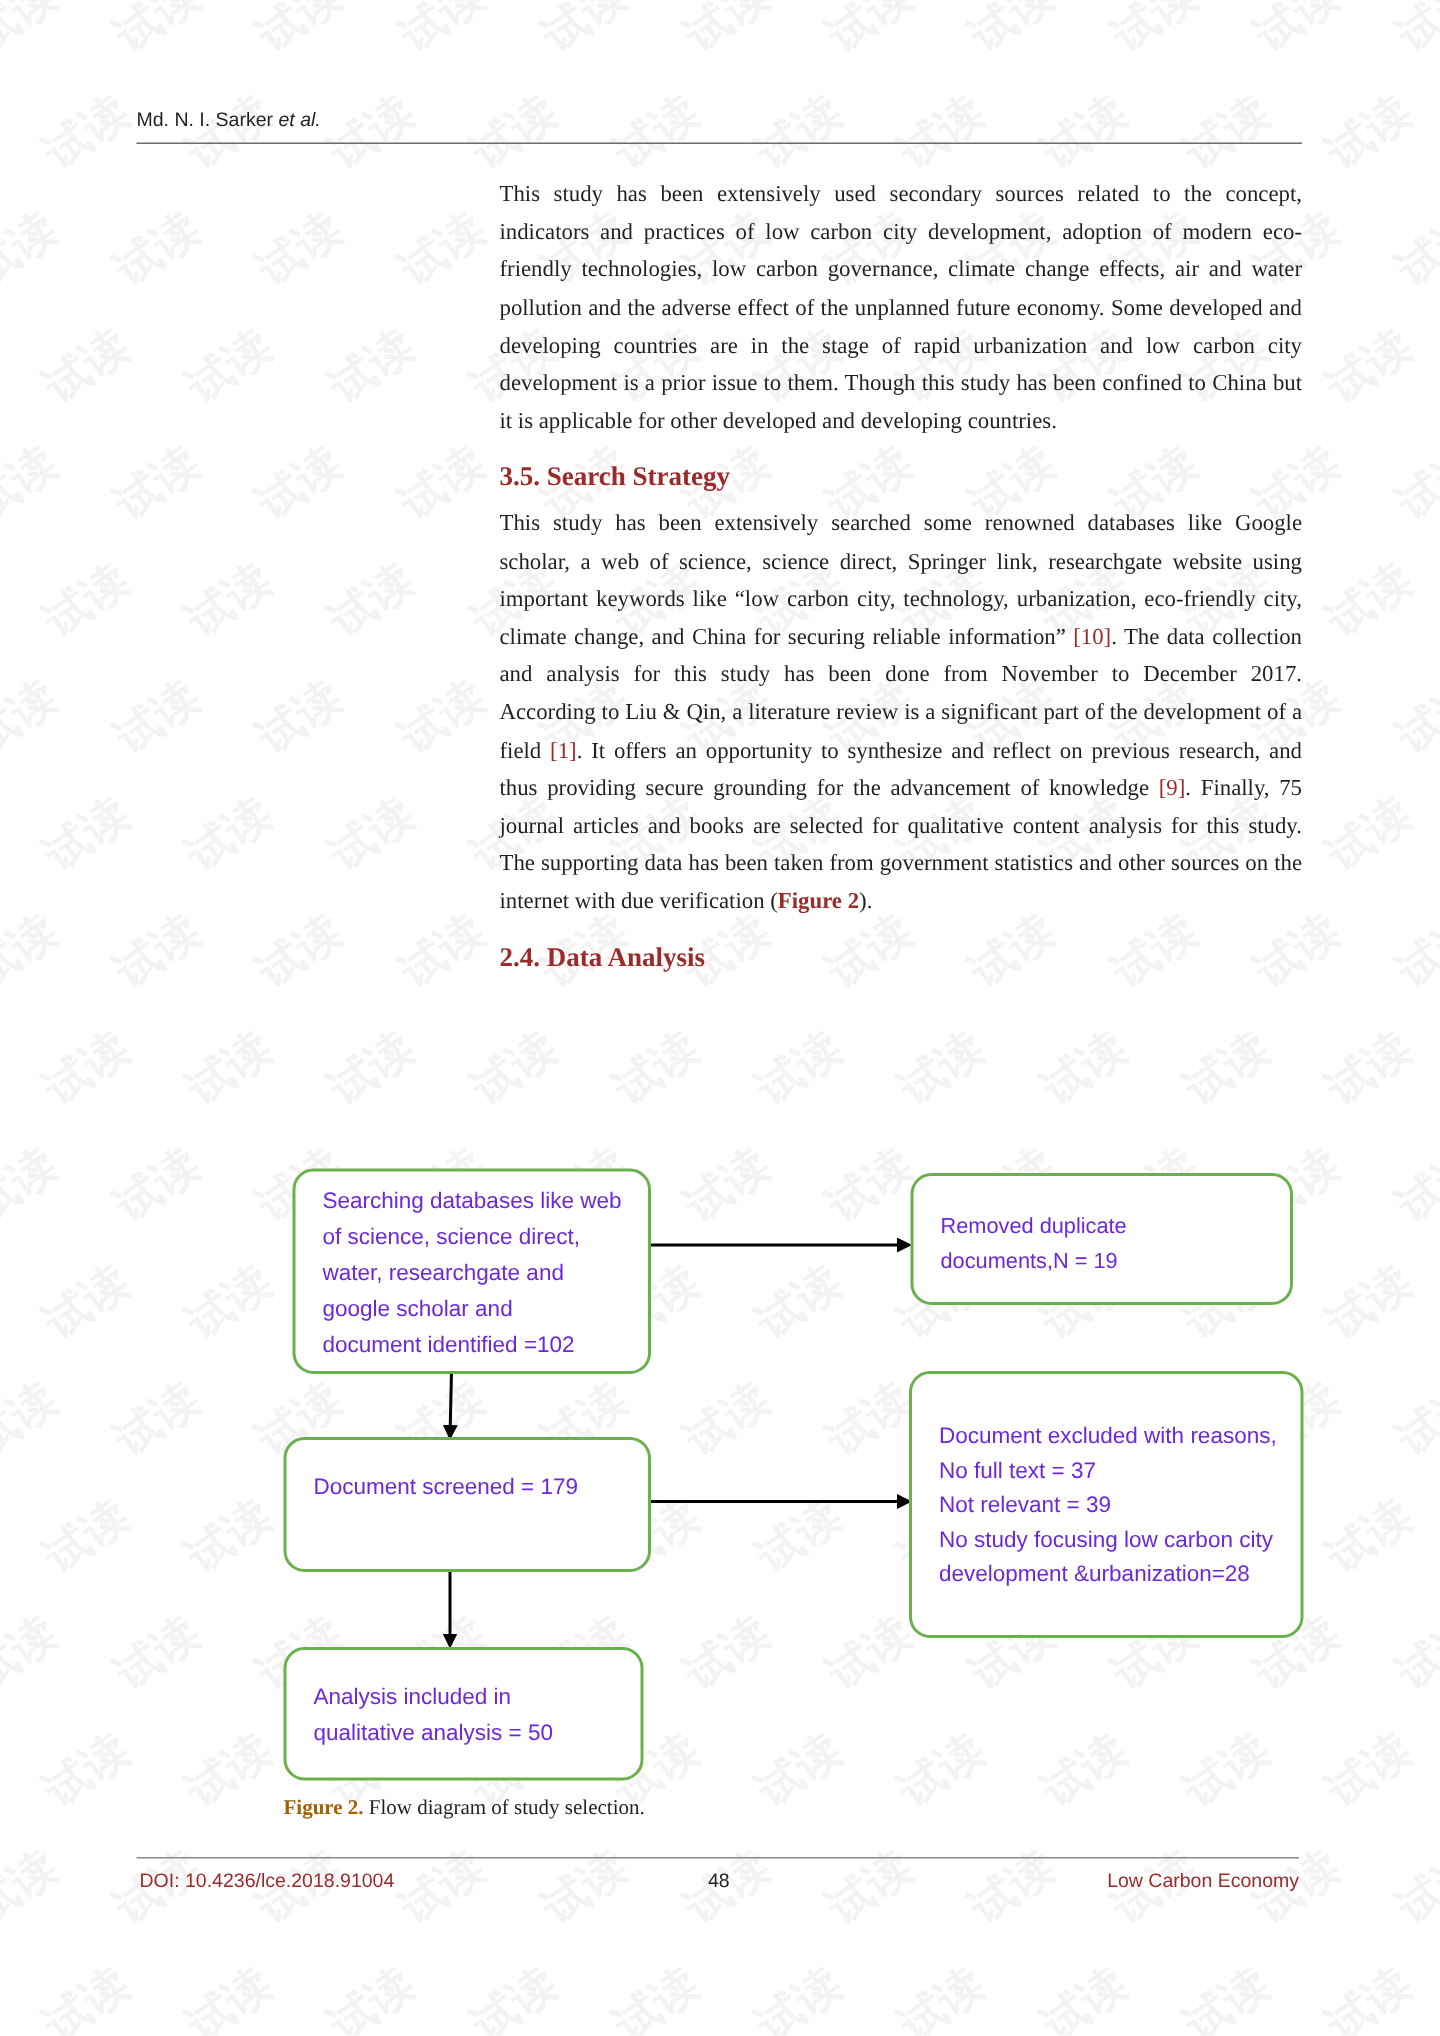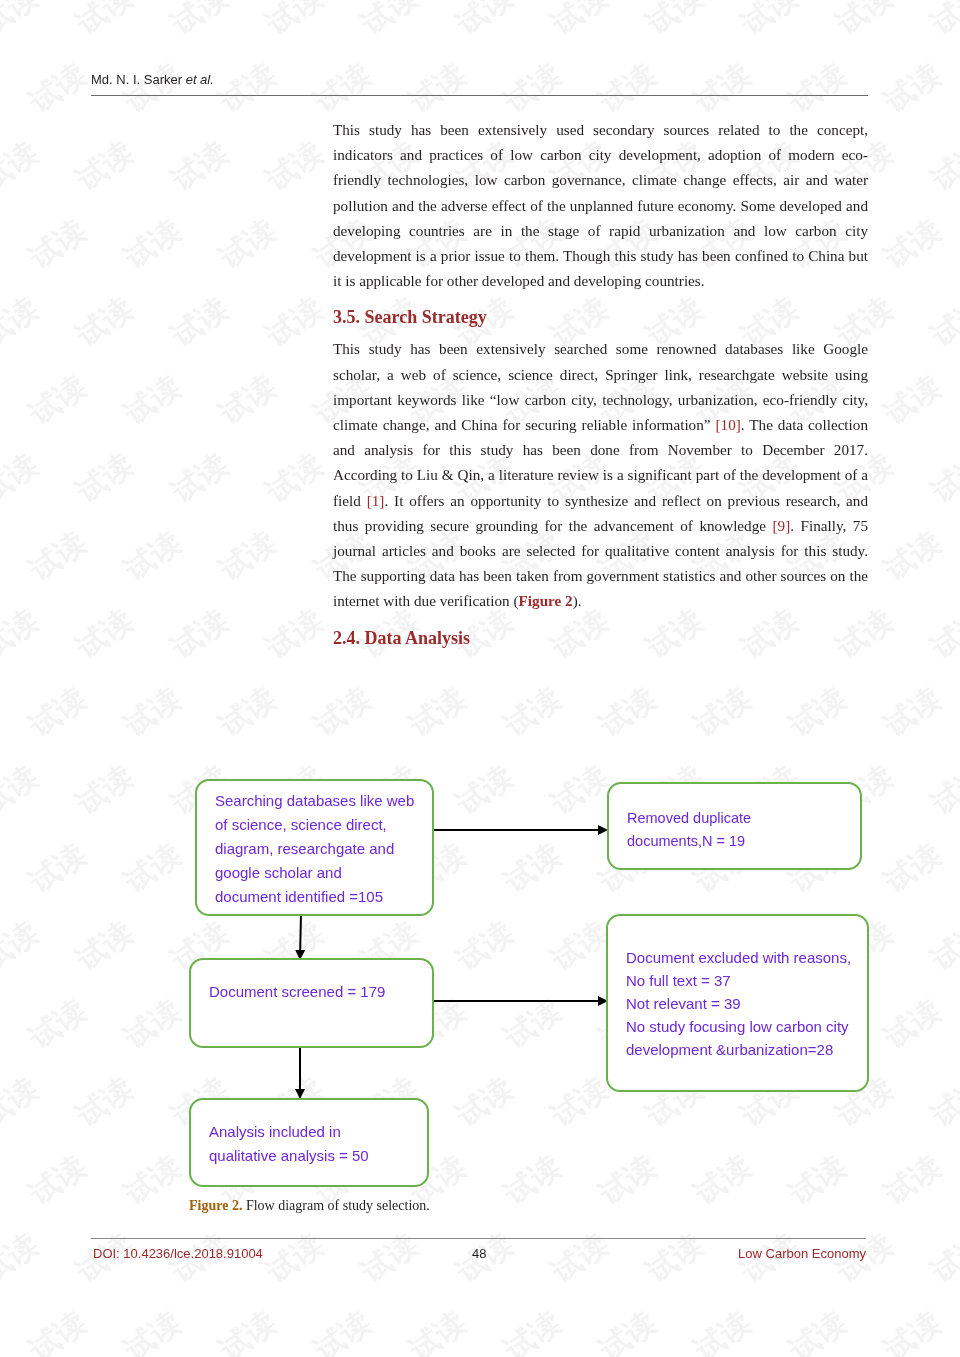--- a/index.html
+++ b/index.html
@@ -256,23 +256,23 @@
     </defs>
     <line x1="433" y1="830" x2="606" y2="830" stroke="#000" stroke-width="2" marker-end="url(#ah)"></line>
     <line x1="301" y1="914" x2="300" y2="958" stroke="#000" stroke-width="2" marker-end="url(#ah)"></line>
     <line x1="433" y1="1001" x2="606" y2="1001" stroke="#000" stroke-width="2" marker-end="url(#ah)"></line>
     <line x1="300" y1="1048" x2="300" y2="1097" stroke="#000" stroke-width="2" marker-end="url(#ah)"></line>
   </svg>
 
   <div class="box" style="left:195px; top:779px; width:239px; height:137px; padding-top:8px;">
     <div>Searching databases like web</div>
     <div>of science, science direct,</div>
-    <div>diagram, researchgate and</div>
+    <div>water, researchgate and</div>
     <div>google scholar and</div>
-    <div>document identified =105</div>
+    <div>document identified =102</div>
   </div>
 
   <div class="box" style="left:607px; top:782px; width:255px; height:88px; padding-top:23px; font-size:14.5px; line-height:23px;">
     <div>Removed duplicate</div>
     <div>documents,N = 19</div>
   </div>
 
   <div class="box" style="left:189px; top:958px; width:245px; height:90px; padding-top:20px;">
     <div>Document screened = 179</div>
   </div>

